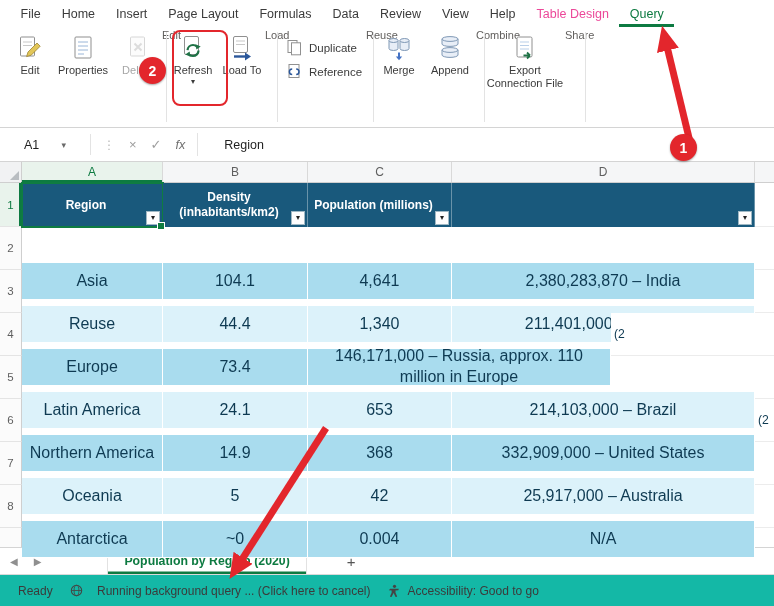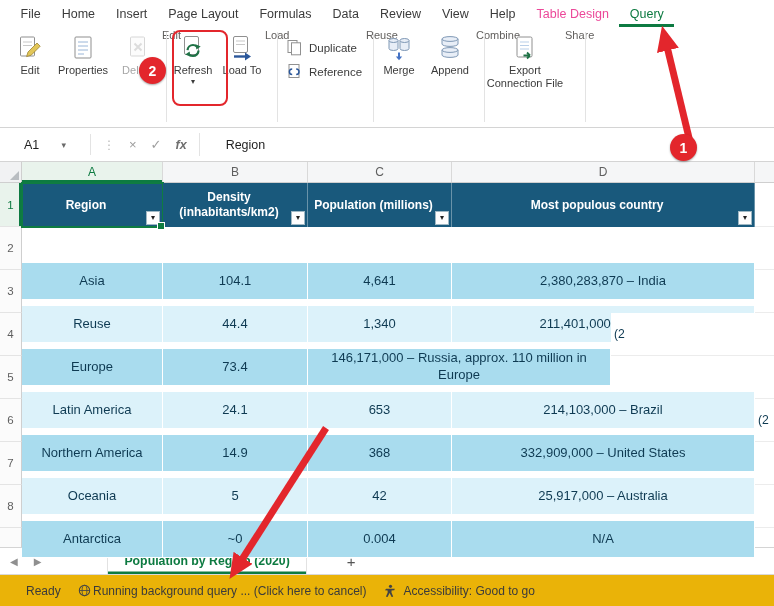--- a/index.html
+++ b/index.html
@@ -28,59 +28,59 @@
   .smallbtn .sicon { width:17px; height:17px; flex:none; }
 
   
   .formula-bar { height:34px; display:flex; align-items:stretch; border-bottom:1px solid #d4d4d4; background:#fff; }
   .name-box { width:90px; display:flex; align-items:center; padding:0 24px; font-size:12.5px; color:#1f1f1f; }
   .nb-dd { margin-left:auto; font-size:9px; color:#6a6a6a; }
   .nb-sep { width:1px; background:#e3e3e3; margin:6px 0; }
   .fxbar { display:flex; align-items:center; gap:14px; padding:0 12px; }
   .fxi { color:#9d9d9d; font-size:13px; }
   .fxdots { color:#b9b9b9; font-size:12px; }
-  .fxfx { color:#6f6f6f; font-style:italic; font-weight:bold; font-size:12.5px; }
+  .fxfx { color:#6f6f6f; font-style:italic; font-weight:normal; font-size:12.5px; }
   .formula-content { flex:1; display:flex; align-items:center; padding-left:26px; font-size:12.5px; color:#1f1f1f; border-left:1px solid #e3e3e3; margin:5px 0; }
 
   
   .grid { height:385px; background:#fff; position:relative; }
   .colhdr-row { display:flex; height:21px; background:#f5f6f7; border-bottom:1px solid #cfcfcf; }
   .corner { width:22px; border-right:1px solid #cfcfcf; position:relative; background:#f1f2f3; }
   .corner::after { content:""; position:absolute; right:2px; bottom:2px; border-left:9px solid transparent; border-bottom:9px solid #b9bdc1; }
   .colhdr { display:flex; align-items:center; justify-content:center; font-size:12px; color:#5f5f5f; border-right:1px solid #d9d9d9; }
   .colhdr.selected { background:#e9f3ec; color:#0d7a41; box-shadow:inset 0 -2px 0 #0d7a41; }
   .w-a{width:141px}.w-b{width:145px}.w-c{width:144px}.w-d{width:303px}.w-e{flex:1}
   .sheet-row { display:flex; }
   .sheet-row.r1 { height:44px; }
   .sheet-row.data { height:43px; }
   .rownum { width:22px; display:flex; align-items:center; justify-content:center; font-size:11.5px; color:#5f5f5f; border-right:1px solid #cfcfcf; border-bottom:1px solid #e4e4e4; background:#fbfbfb; flex:none; }
   .rownum.selected { background:#e9f3ec; color:#0d7a41; box-shadow:inset -2px 0 0 #0d7a41; }
   .hcell { position:relative; background:#19597c; color:#fff; font-weight:bold; font-size:12px; display:flex; align-items:center; justify-content:center; text-align:center; line-height:1.25; border-right:1px solid rgba(255,255,255,.35); padding:2px 16px 2px 4px; }
   .hcell.nowrap span { white-space:nowrap; }
   .hcell.sel { outline:2px solid #0f7c41; outline-offset:-1px; }
   .hcell.sel::after { content:""; position:absolute; right:-3px; bottom:-3px; width:6px; height:6px; background:#0f7c41; border:1px solid #fff; z-index:5; }
   .filter { position:absolute; right:2px; bottom:2px; width:14px; height:14px; background:#fdfdfd; border:1px solid #9fb8c4; color:#222; font-size:8px; font-weight:normal; display:flex; align-items:center; justify-content:center; line-height:1; }
-  .dcell { display:flex; align-items:center; justify-content:center; text-align:center; font-size:13px; color:#0e3a52; border-right:1px solid #fff; border-bottom:1px solid #fff; line-height:1.3; padding:18px 6px;margin-top:36px; }
+  .dcell { display:flex; align-items:center; justify-content:center; text-align:center; font-size:16px; color:#0e3a52; border-right:1px solid #fff; border-bottom:1px solid #fff; line-height:1.3; padding:18px 6px;margin-top:36px; }
   .band0 { background:#a9dcee; }
   .band1 { background:#dcf2fa; }
   .ecell { flex:1; display:flex; align-items:center; padding-left:3px; font-size:12.2px; color:#0e3a52; border-bottom:1px solid #ececec; background:#fff; }
   .grid-filler { display:flex; height:19px; }
   .rownum-fill { width:22px; border-right:1px solid #cfcfcf; background:#fbfbfb; }
 
   
   .tabbar { height:27px; display:flex; align-items:stretch; border-top:1px solid #d4d4d4; background:#fff; }
   .navarrows { display:flex; align-items:center; gap:16px; padding:0 10px; color:#8f8f8f; font-size:10px; }
   .stab-spacer { width:57px; border-right:1px solid #e2e2e2; }
   .stab { display:flex; align-items:center; padding:0 16px; font-size:12.3px; font-weight:bold; color:#0d7a41; box-shadow:inset 0 -2.5px 0 #0d7a41; border-right:1px solid #e2e2e2; white-space:nowrap; }
   .addsheet { display:flex; align-items:center; padding:0 14px; margin-left:26px; color:#555; font-size:15px; }
 
   
-  .statusbar { height:32px; background:#eab308; border-top:1px solid #d9d9d9; display:flex; align-items:center; font-size:12px; color:#3b3b3b; padding:0 26px; }
+  .statusbar { height:32px; background:#14b8a6; border-top:1px solid #d9d9d9; display:flex; align-items:center; font-size:12px; color:#3b3b3b; padding:0 18px; }
   .sb-ready { width:48px; }
-  .sb-query { display:flex; align-items:center; gap:2px; margin-left:4px; }
+  .sb-query { display:flex; align-items:center; gap:14px; margin-left:4px; }
   .sb-acc { display:flex; align-items:center; gap:6px; margin-left:18px; }
 
   
   .refresh-outline { position:absolute; left:172px; top:30px; width:56px; height:76px; border:2.5px solid #e3262c; border-radius:8px; z-index:40; pointer-events:none; }
   .stepcircle { position:absolute; width:27px; height:27px; border-radius:50%; background:#e3262c; color:#fff; font-weight:bold; font-size:14px; display:flex; align-items:center; justify-content:center; z-index:46; box-shadow:0 1px 2px rgba(0,0,0,.35); }
   .c1 { left:670px; top:134px; }
   .c2 { left:139px; top:57px; }
   svg.arrows { position:absolute; left:0; top:0; width:774px; height:606px; z-index:44; pointer-events:none; }
 </style>
 </head>
@@ -267,21 +267,20 @@
     </div>
     <div class="hcell w-b">
       <span>Density (inhabitants/km2)</span>
       <span class="filter">▾</span>
     </div>
     <div class="hcell w-c nowrap">
       <span>Population (millions)</span>
       <span class="filter">▾</span>
     </div>
     <div class="hcell w-d nowrap">
-      <span>Most populous country</span>
       <span class="filter">▾</span>
     </div>
     <div class="ecell"></div>
   </div>
 
   <div class="sheet-row data">
     <div class="rownum">2</div>
     <div class="dcell w-a band0">Asia</div>
     <div class="dcell w-b band0">104.1</div>
     <div class="dcell w-c band0">4,641</div>

